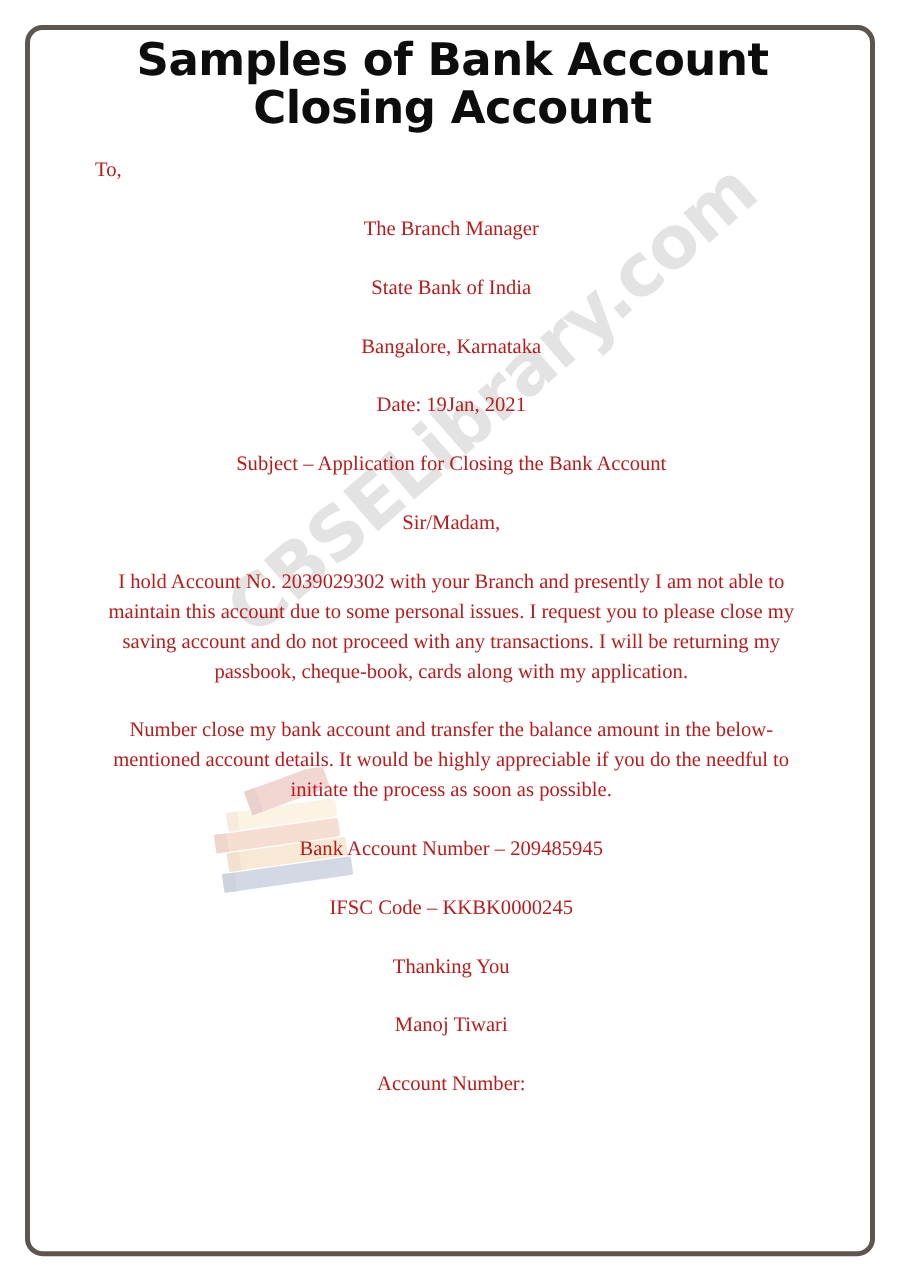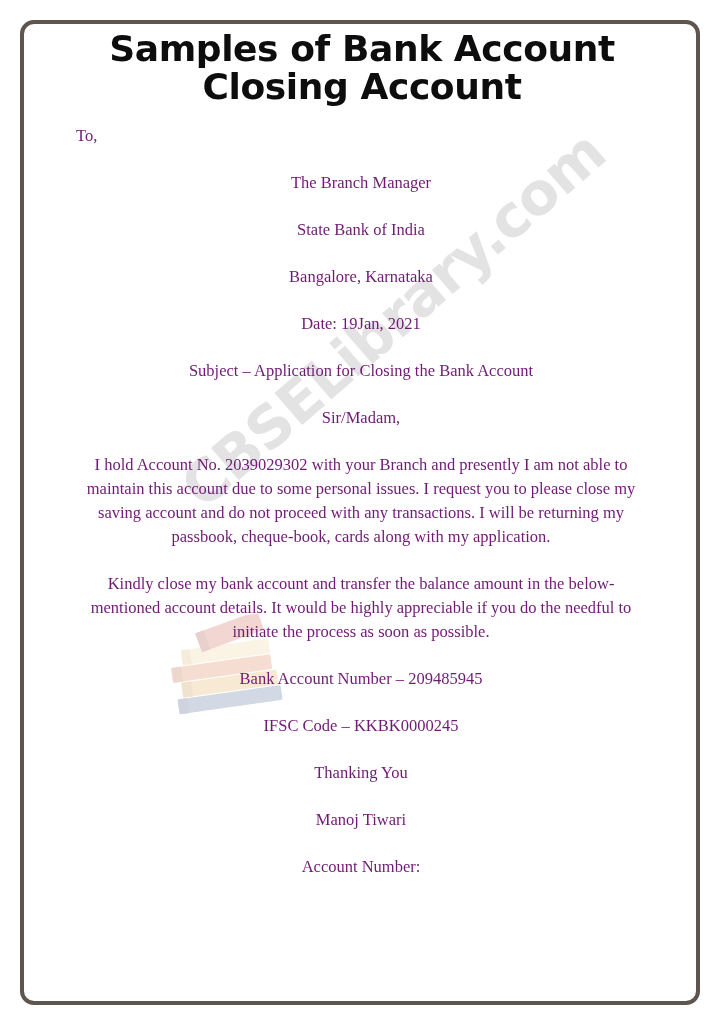--- a/index.html
+++ b/index.html
@@ -92,21 +92,21 @@
     color: #0d0d0d;
   }
 
   #letter-body {
     padding: 0 78px 0 76px;
   }
 
   .line {
     margin: 0;
     padding: 0;
-    color: #701a75;
+    color: #b91c1c;
     font-size: 16.5px;
     line-height: 24px;
   }
 
   
   .line + .line {
     margin-top: 23px;
     text-align: center;
   }
 
@@ -149,21 +149,21 @@
 
     <div id="letter-body">
       <p class="line" id="first-line">To,</p>
       <p class="line">The Branch Manager</p>
       <p class="line">State Bank of India</p>
       <p class="line">Bangalore, Karnataka</p>
       <p class="line">Date: 19Jan, 2021</p>
       <p class="line">Subject – Application for Closing the Bank Account</p>
       <p class="line">Sir/Madam,</p>
       <p class="line para">I hold Account No. 2039029302 with your Branch and presently I am not able to maintain this account due to some personal issues. I request you to please close my saving account and do not proceed with any transactions. I will be returning my passbook, cheque-book, cards along with my application.</p>
-      <p class="line para">Kindly close my bank account and transfer the balance amount in the below-mentioned account details. It would be highly appreciable if you do the needful to initiate the process as soon as possible.</p>
+      <p class="line para">Number close my bank account and transfer the balance amount in the below-mentioned account details. It would be highly appreciable if you do the needful to initiate the process as soon as possible.</p>
       <p class="line">Bank Account Number – 209485945</p>
       <p class="line">IFSC Code – KKBK0000245</p>
       <p class="line">Thanking You</p>
       <p class="line">Manoj Tiwari</p>
       <p class="line">Account Number:</p>
     </div>
 
   </div>
 </div>
 

